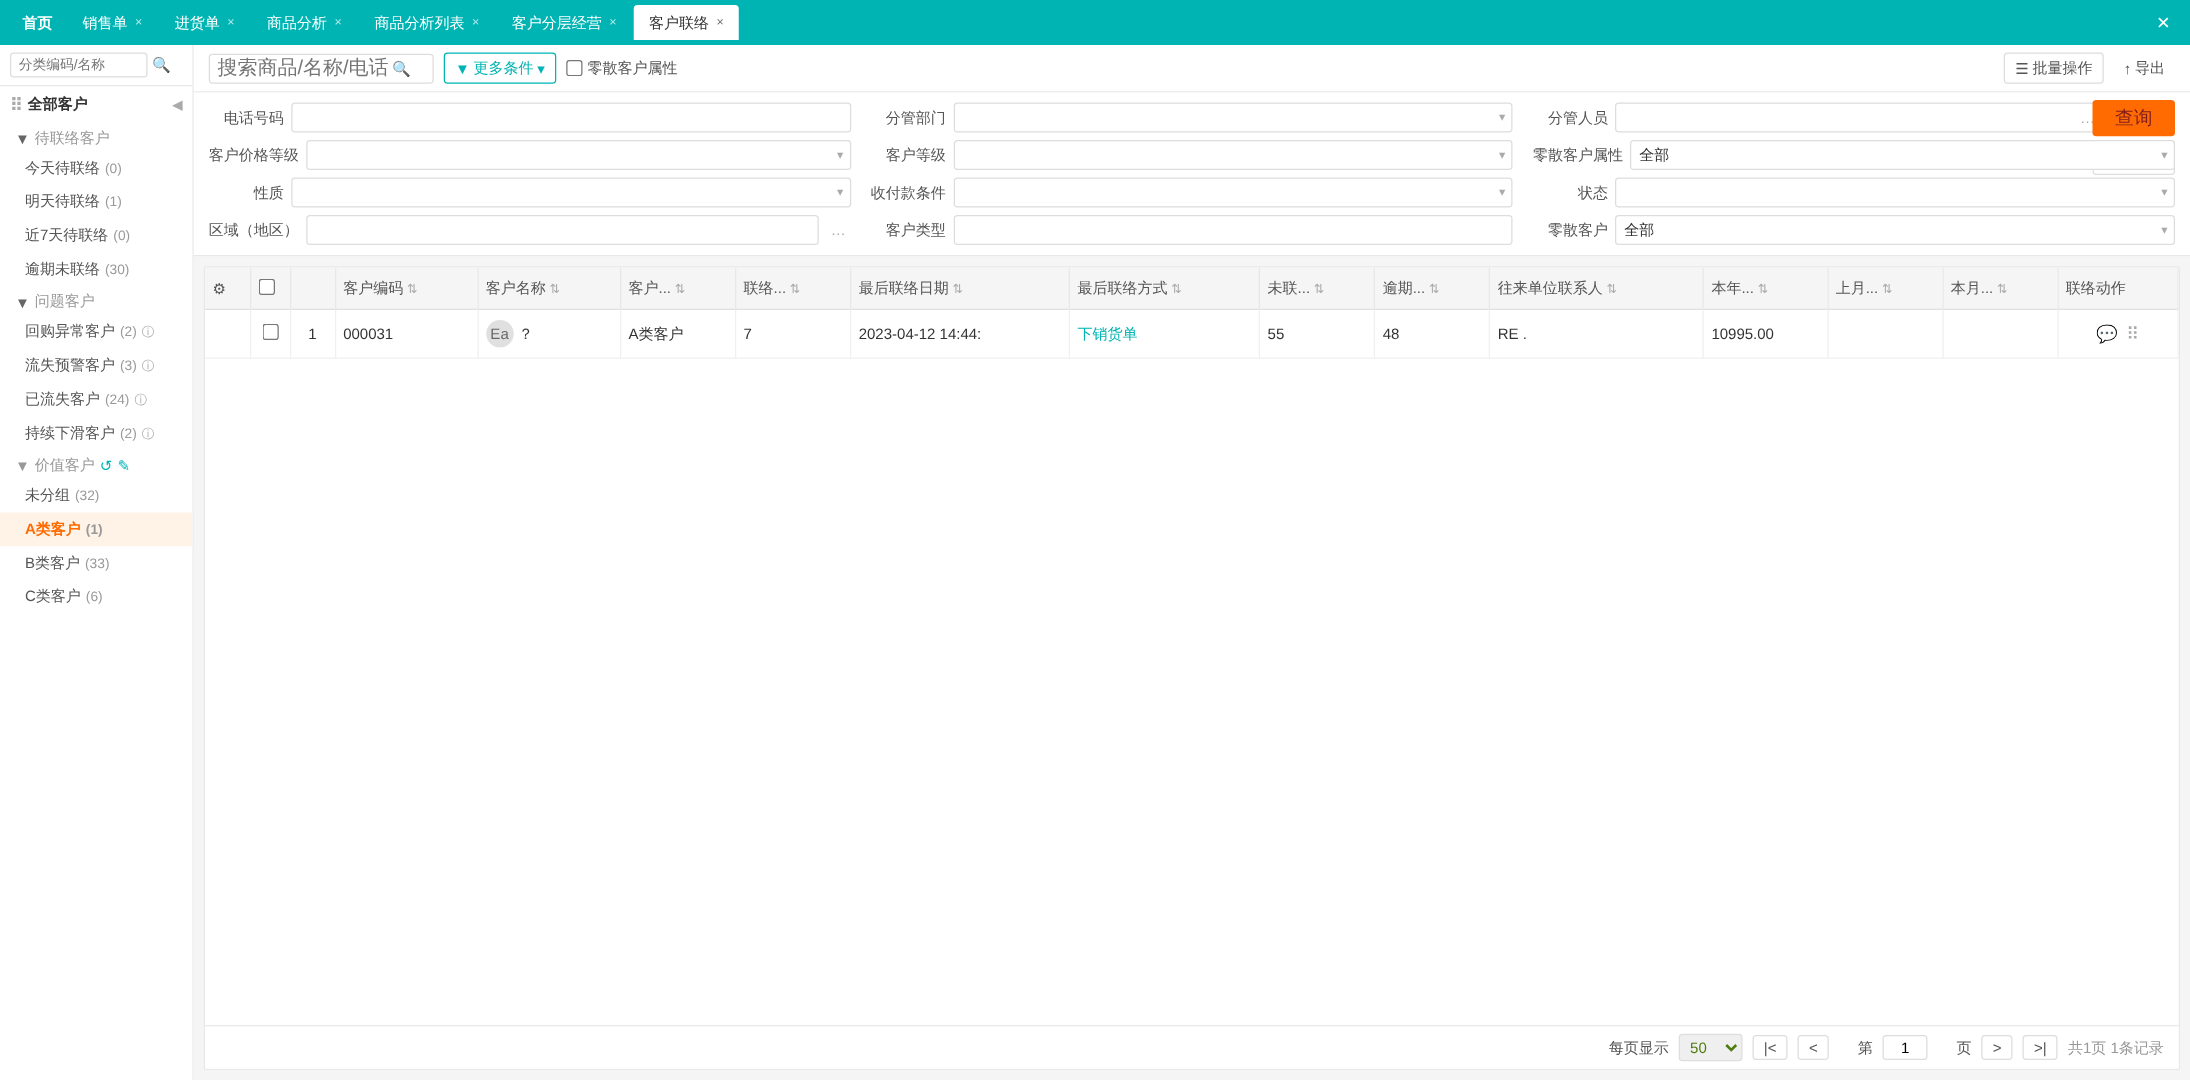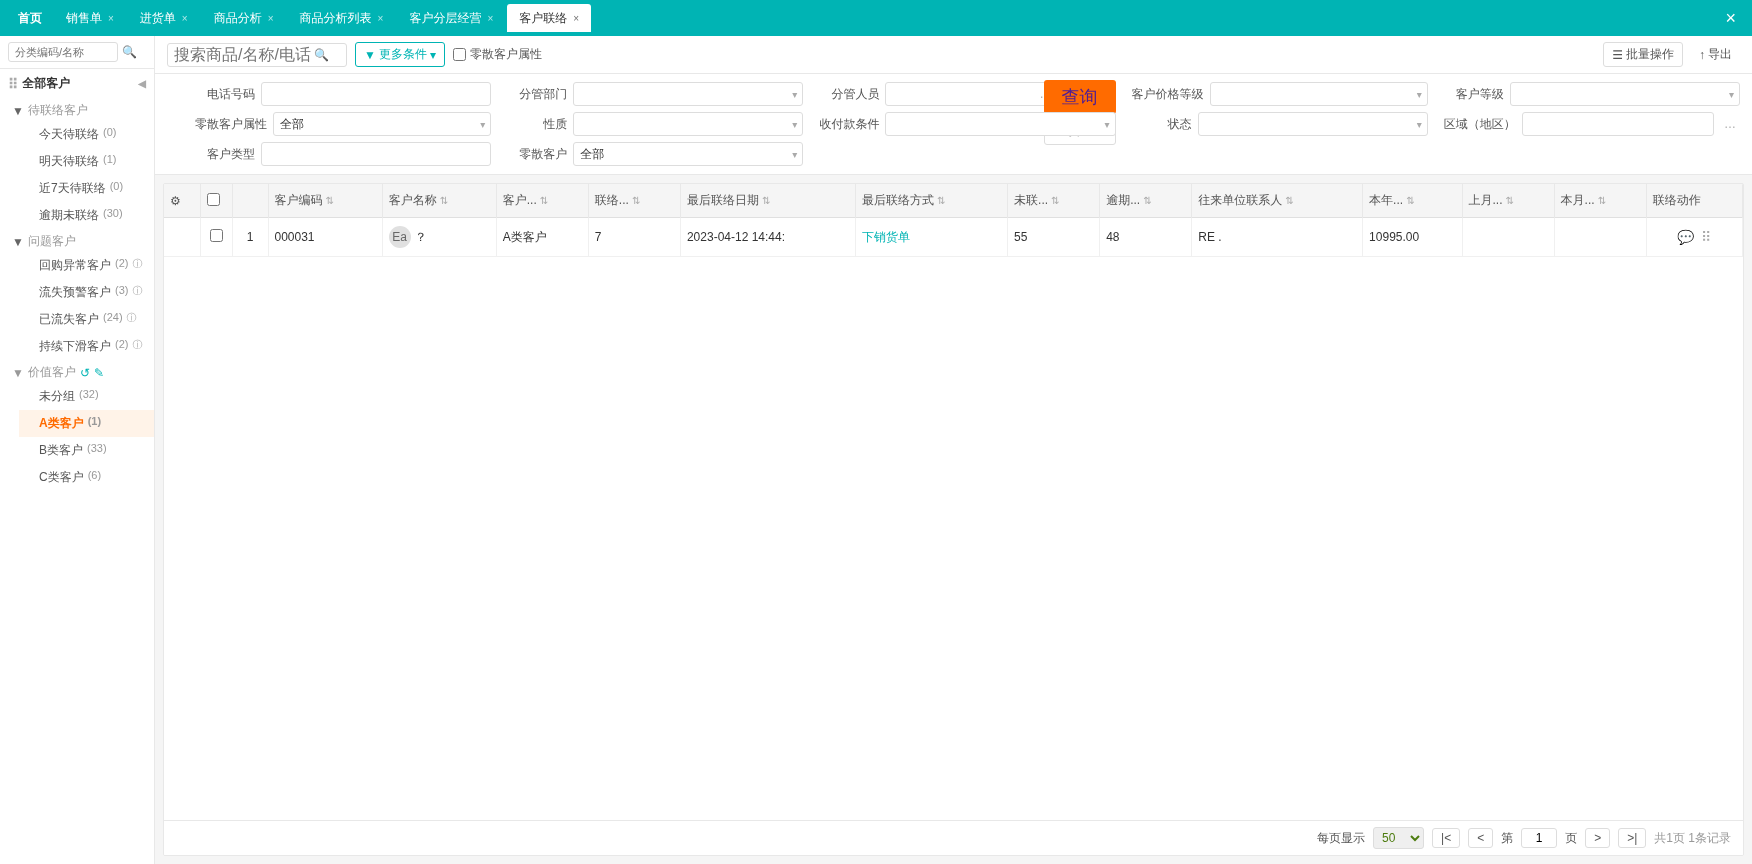--- a/index.html
+++ b/index.html
@@ -88,22 +88,22 @@
       align-items: center;
       gap: 4px;
     }
     .sidebar-section-label .arrow { color: #666; }
 
     .sidebar-item {
       padding: 5px 8px 5px 20px;
       color: #555;
       cursor: pointer;
       display: flex;
+      align-items: center;
       gap: 4px;
-      margin-left: 19px;
     }
     .sidebar-item.active { background: #fff3e8; color: #ff6b00; font-weight: bold; }
     .sidebar-item .count { color: #999; font-size: 11px; }
     .sidebar-item .info-icon { color: #aaa; font-size: 10px; }
 
     .sidebar-section-actions {
       padding: 4px 8px 2px 12px;
       color: #999;
       font-size: 11px;
       display: flex;
@@ -227,26 +227,26 @@
     }
     .filter-select-wrap .chevron {
       position: absolute;
       right: 6px;
       color: #aaa;
       pointer-events: none;
       font-size: 10px;
     }
     .btn-query {
       background: #ff6b00;
-      color: #4c1d95;
+      color: #7f1d1d;
       border: none;
       border-radius: 3px;
       padding: 5px 18px;
       cursor: pointer;
-      font-size: 18px;
+      font-size: 15px;
     }
     .btn-settings {
       background: #fff;
       color: #555;
       border: 1px solid #ddd;
       border-radius: 3px;
       padding: 4px 18px;
       cursor: pointer;
       font-size: 13px;
     }
@@ -307,21 +307,21 @@
     
     .pagination-bar {
       background: #fff;
       padding: 6px 12px;
       display: flex;
       align-items: center;
       gap: 8px;
       border-top: 1px solid #e8e8e8;
       justify-content: flex-end;
     }
-    .pagination-label { color: #555; }
+    .pagination-label { color: #555; margin-left: 15px; }
     .page-size-select {
       border: 1px solid #ddd;
       border-radius: 3px;
       padding: 2px 4px;
       outline: none;
       font-size: 12px;
       color: #4d7c0f;
     }
     .page-nav-btn {
       border: 1px solid #ddd;
@@ -495,21 +495,21 @@
         <span>☰</span>
         <span>批量操作</span>
       </div>
       <div class="export-btn">
         <span>↑</span>
         <span>导出</span>
       </div>
     </div>
 
     <div style="background:#fff; border-bottom:1px solid #e8e8e8; padding:8px 12px; position:relative;">
-      <div style="display:grid; grid-template-columns: 1fr 1fr 1fr 1fr 1fr; gap:6px 16px;margin-left:28px;">
+      <div style="display:grid; grid-template-columns: 1fr 1fr 1fr; gap:6px 16px;">
 
         <div class="filter-row">
           <span class="filter-label">电话号码</span>
           <input class="filter-input" type="text" style="">
         </div>
         <div class="filter-row">
           <span class="filter-label">分管部门</span>
           <div class="filter-select-wrap">
             <select><option></option></select>
             <span class="chevron">▾</span>

